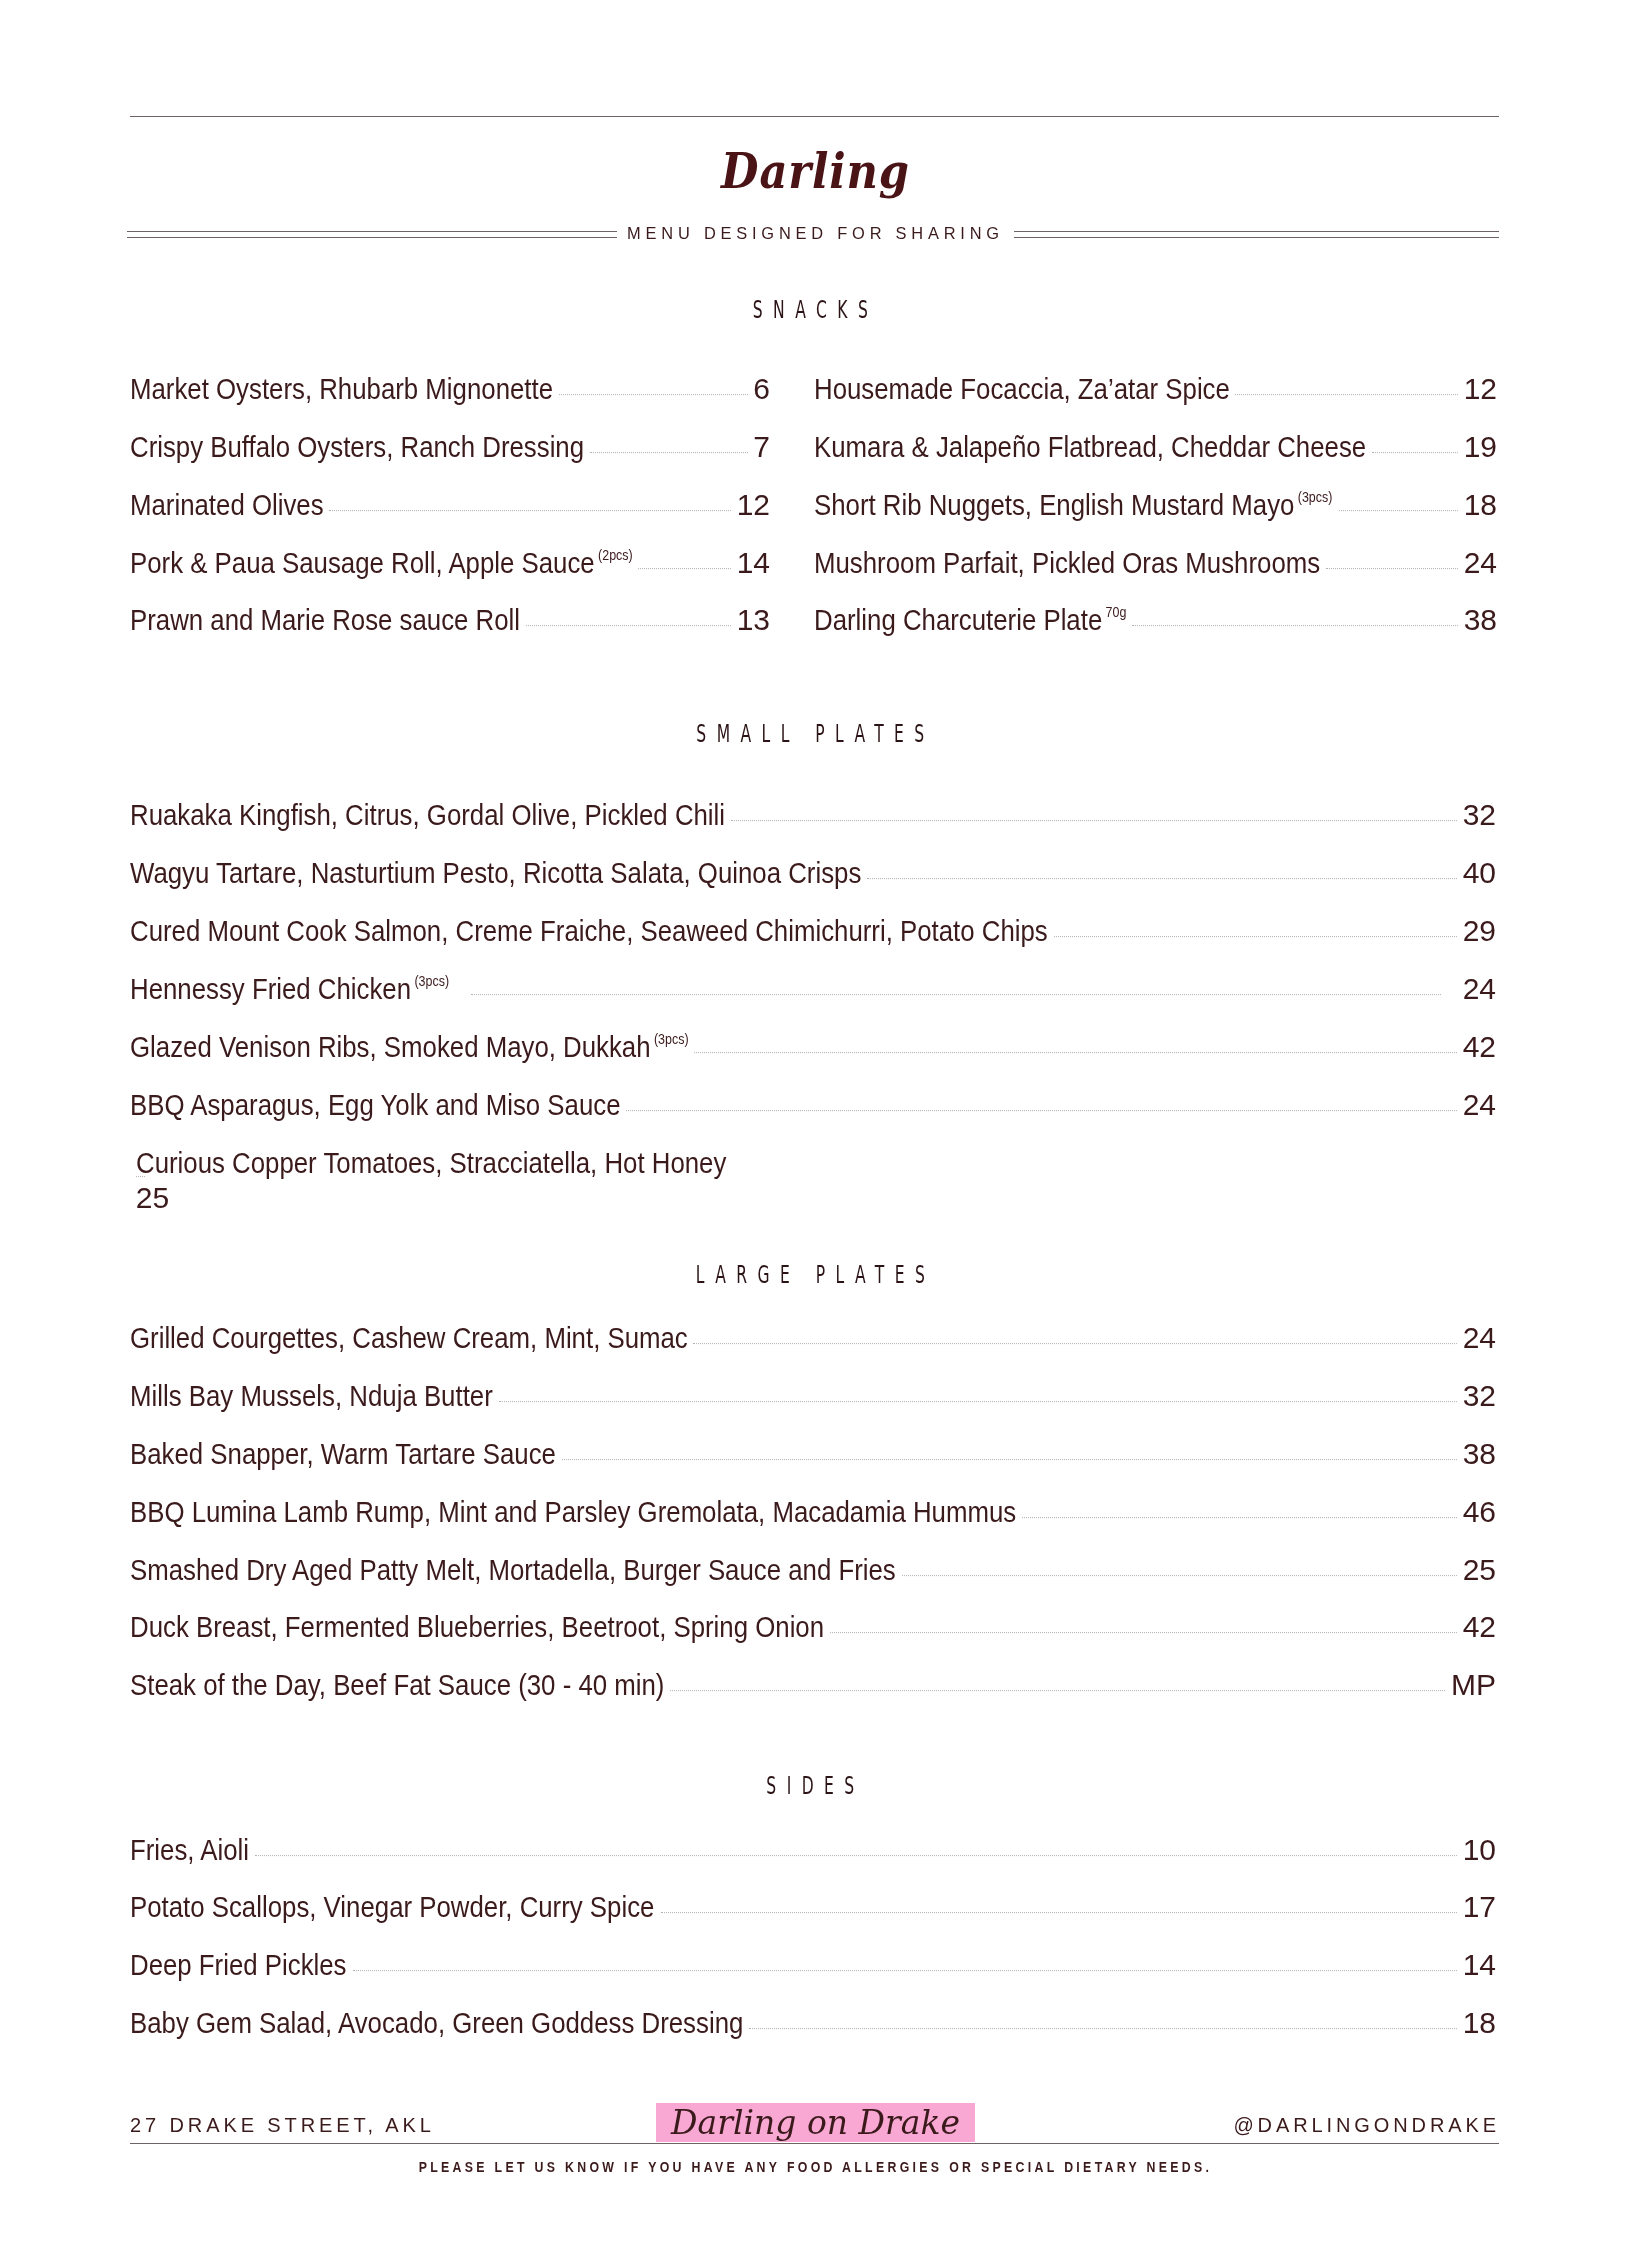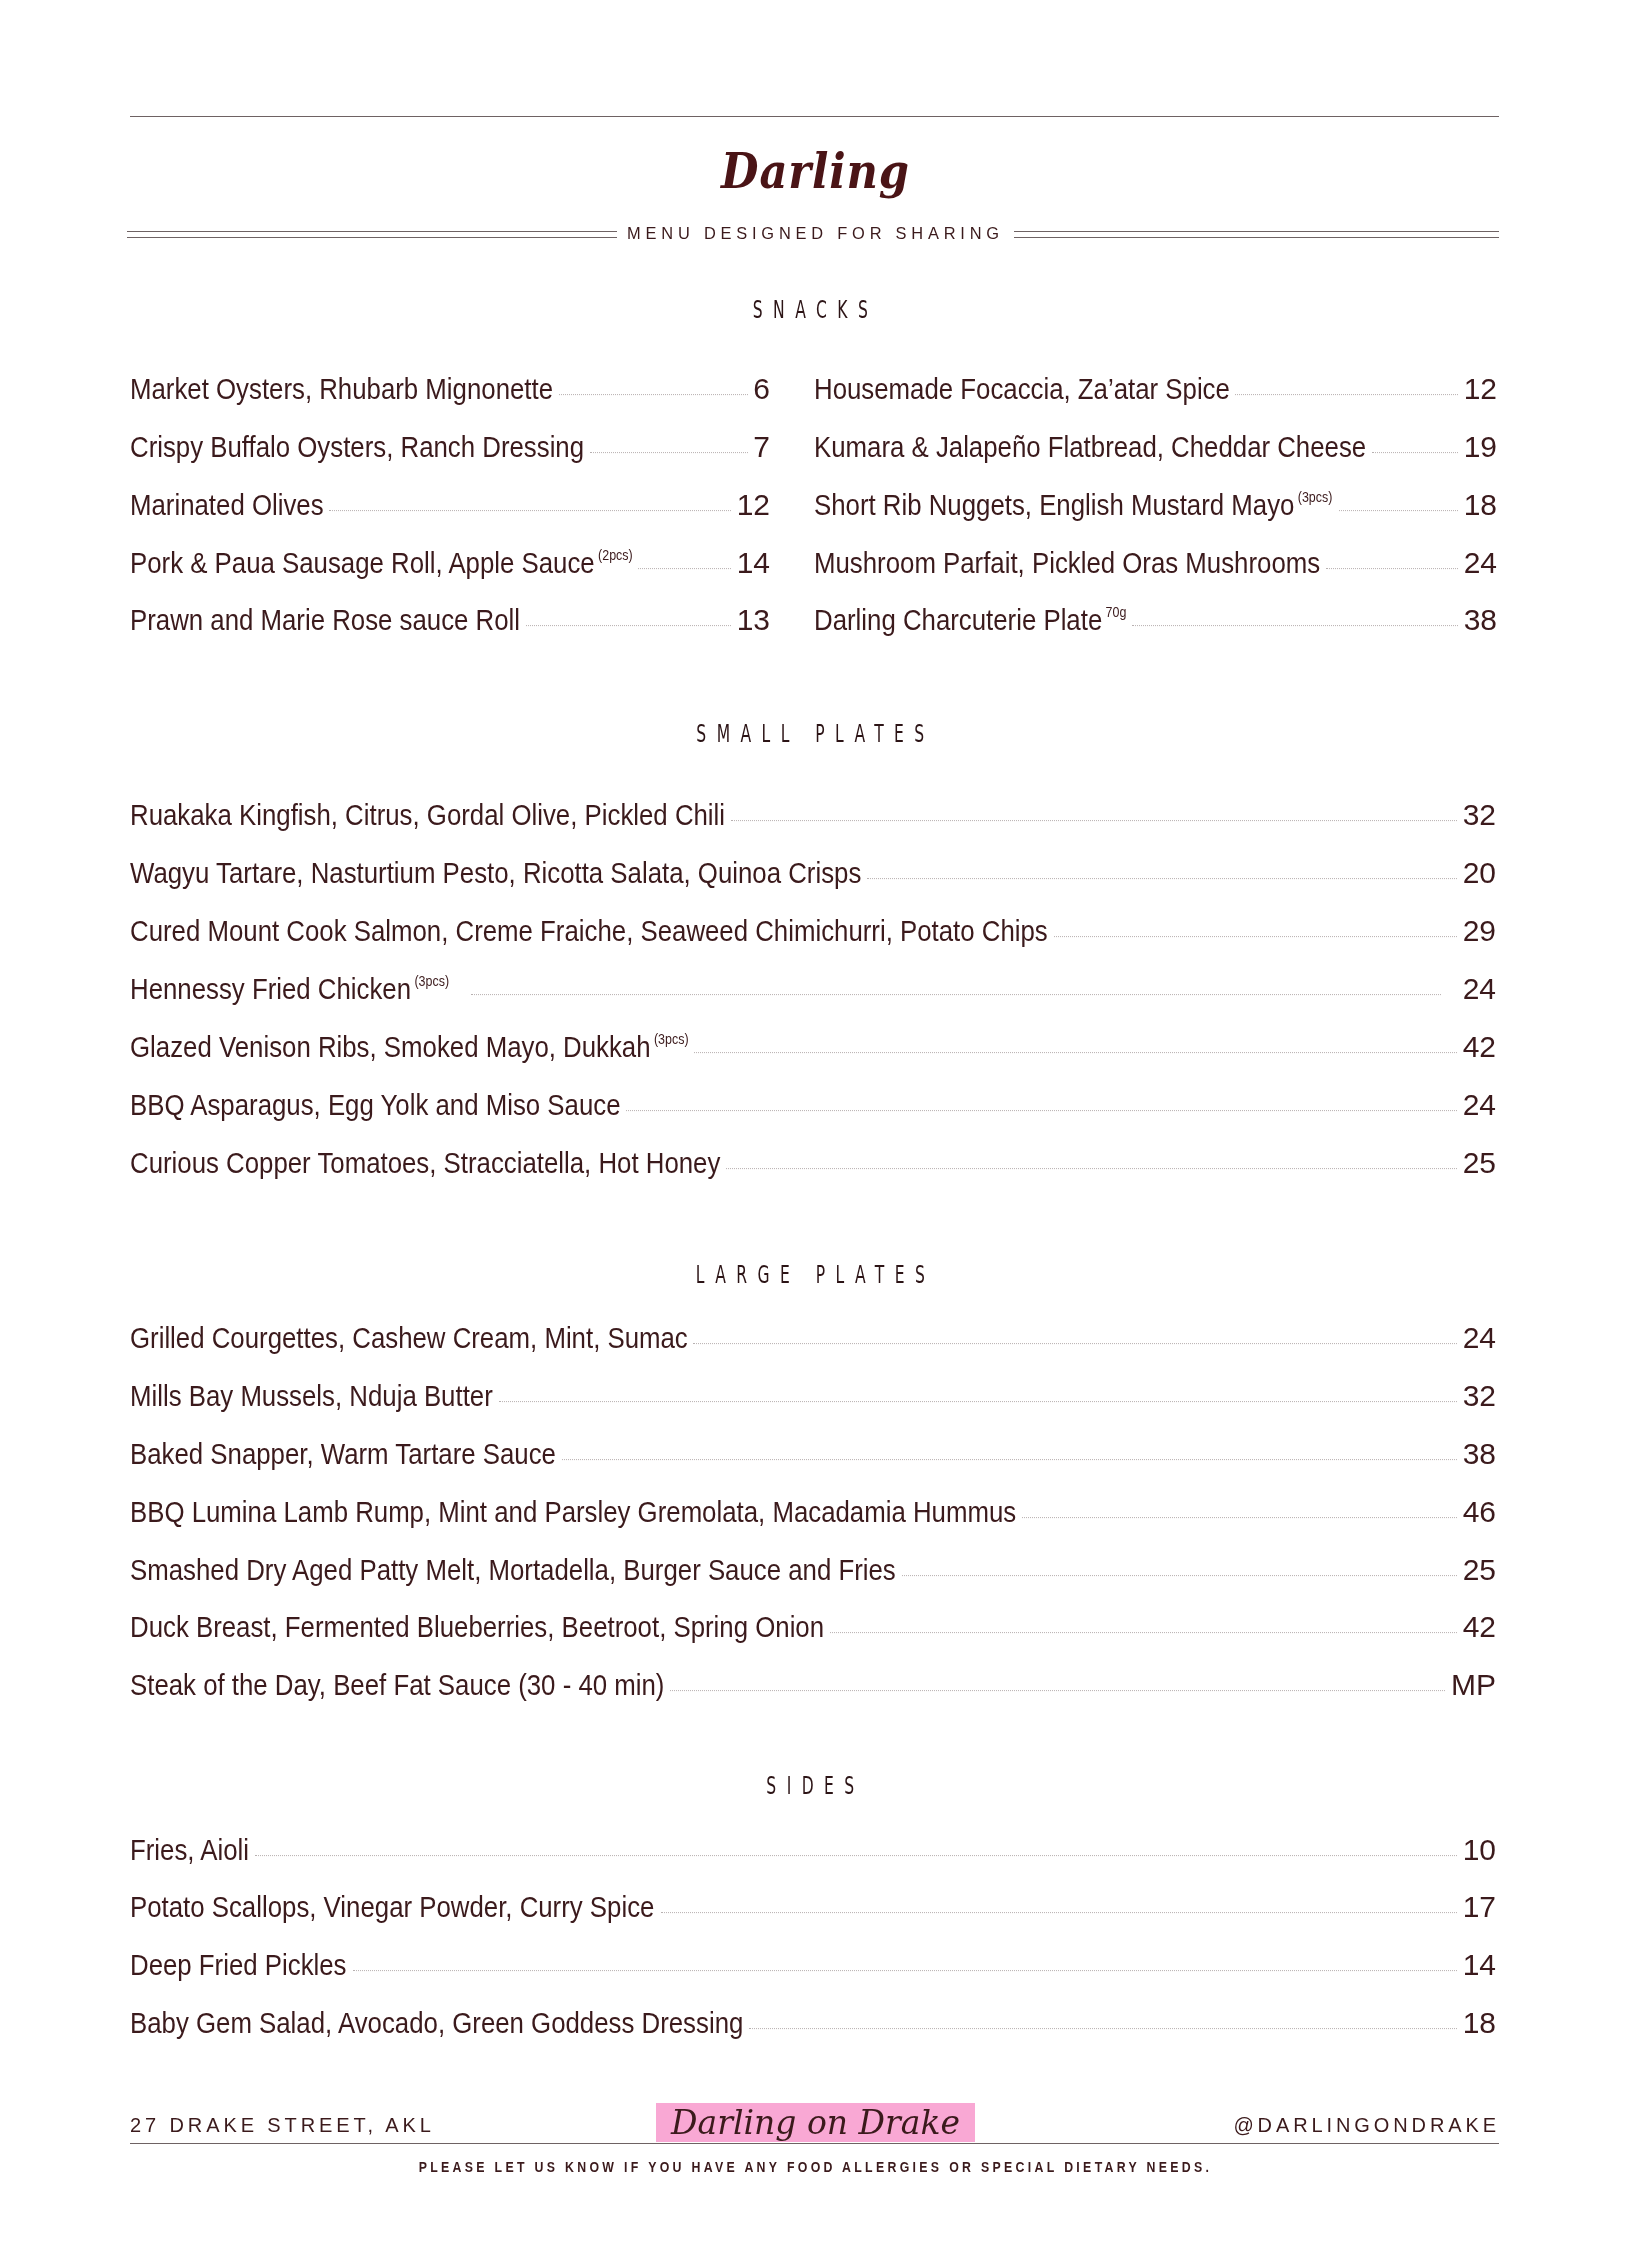--- a/index.html
+++ b/index.html
@@ -96,21 +96,21 @@
 <div class="section-title" style="top:720px;">SMALL PLATES</div>
 <div id="small-plates">
     <div class="row" style="left: 130px; width: 1366px; top: 798px;">
       <span class="name" style="transform: scaleX(0.86); margin-right: -97px;"><span>Ruakaka Kingfish, Citrus, Gordal Olive, Pickled Chili</span></span>
       <span class="dots"></span>
       <span class="price">32</span>
     </div>
     <div class="row" style="left: 130px; width: 1366px; top: 856px;">
       <span class="name" style="transform: scaleX(0.86); margin-right: -119px;"><span>Wagyu Tartare, Nasturtium Pesto, Ricotta Salata, Quinoa Crisps</span></span>
       <span class="dots"></span>
-      <span class="price">20</span>
+      <span class="price">40</span>
     </div>
     <div class="row" style="left: 130px; width: 1366px; top: 914px;">
       <span class="name" style="transform: scaleX(0.86); margin-right: -149px;"><span>Cured Mount Cook Salmon, Creme Fraiche, Seaweed Chimichurri, Potato Chips</span></span>
       <span class="dots"></span>
       <span class="price">29</span>
     </div>
     <div class="row" style="left: 130px; width: 1366px; top: 972px; gap: 16px;">
       <span class="name" style="transform: scaleX(0.86); margin-right: -52px;"><span>Hennessy Fried Chicken</span><sup>(3pcs)</sup></span>
       <span class="dots"></span>
       <span class="price">24</span>
@@ -118,21 +118,21 @@
     <div class="row" style="left: 130px; width: 1366px; top: 1030px;">
       <span class="name" style="transform: scaleX(0.86); margin-right: -91px;"><span>Glazed Venison Ribs, Smoked Mayo, Dukkah</span><sup>(3pcs)</sup></span>
       <span class="dots"></span>
       <span class="price">42</span>
     </div>
     <div class="row" style="left: 130px; width: 1366px; top: 1088px;">
       <span class="name" style="transform: scaleX(0.86); margin-right: -80px;"><span>BBQ Asparagus, Egg Yolk and Miso Sauce</span></span>
       <span class="dots"></span>
       <span class="price">24</span>
     </div>
-    <div class="row" style="left: 130px; width: 1366px; top: 1146px;">
+    <div class="row" style="left: 130px; width: 1366px; top: 1146px; flex-direction: column;">
       <span class="name" style="transform: scaleX(0.86); margin-right: -96px;"><span>Curious Copper Tomatoes, Stracciatella, Hot Honey</span></span>
       <span class="dots"></span>
       <span class="price">25</span>
     </div>
   </div>
 
 <div class="section-title" style="top:1261px;">LARGE PLATES</div>
 <div id="large-plates">
     <div class="row" style="left: 130px; width: 1366px; top: 1321px;">
       <span class="name" style="transform: scaleX(0.86); margin-right: -91px;"><span>Grilled Courgettes, Cashew Cream, Mint, Sumac</span></span>

